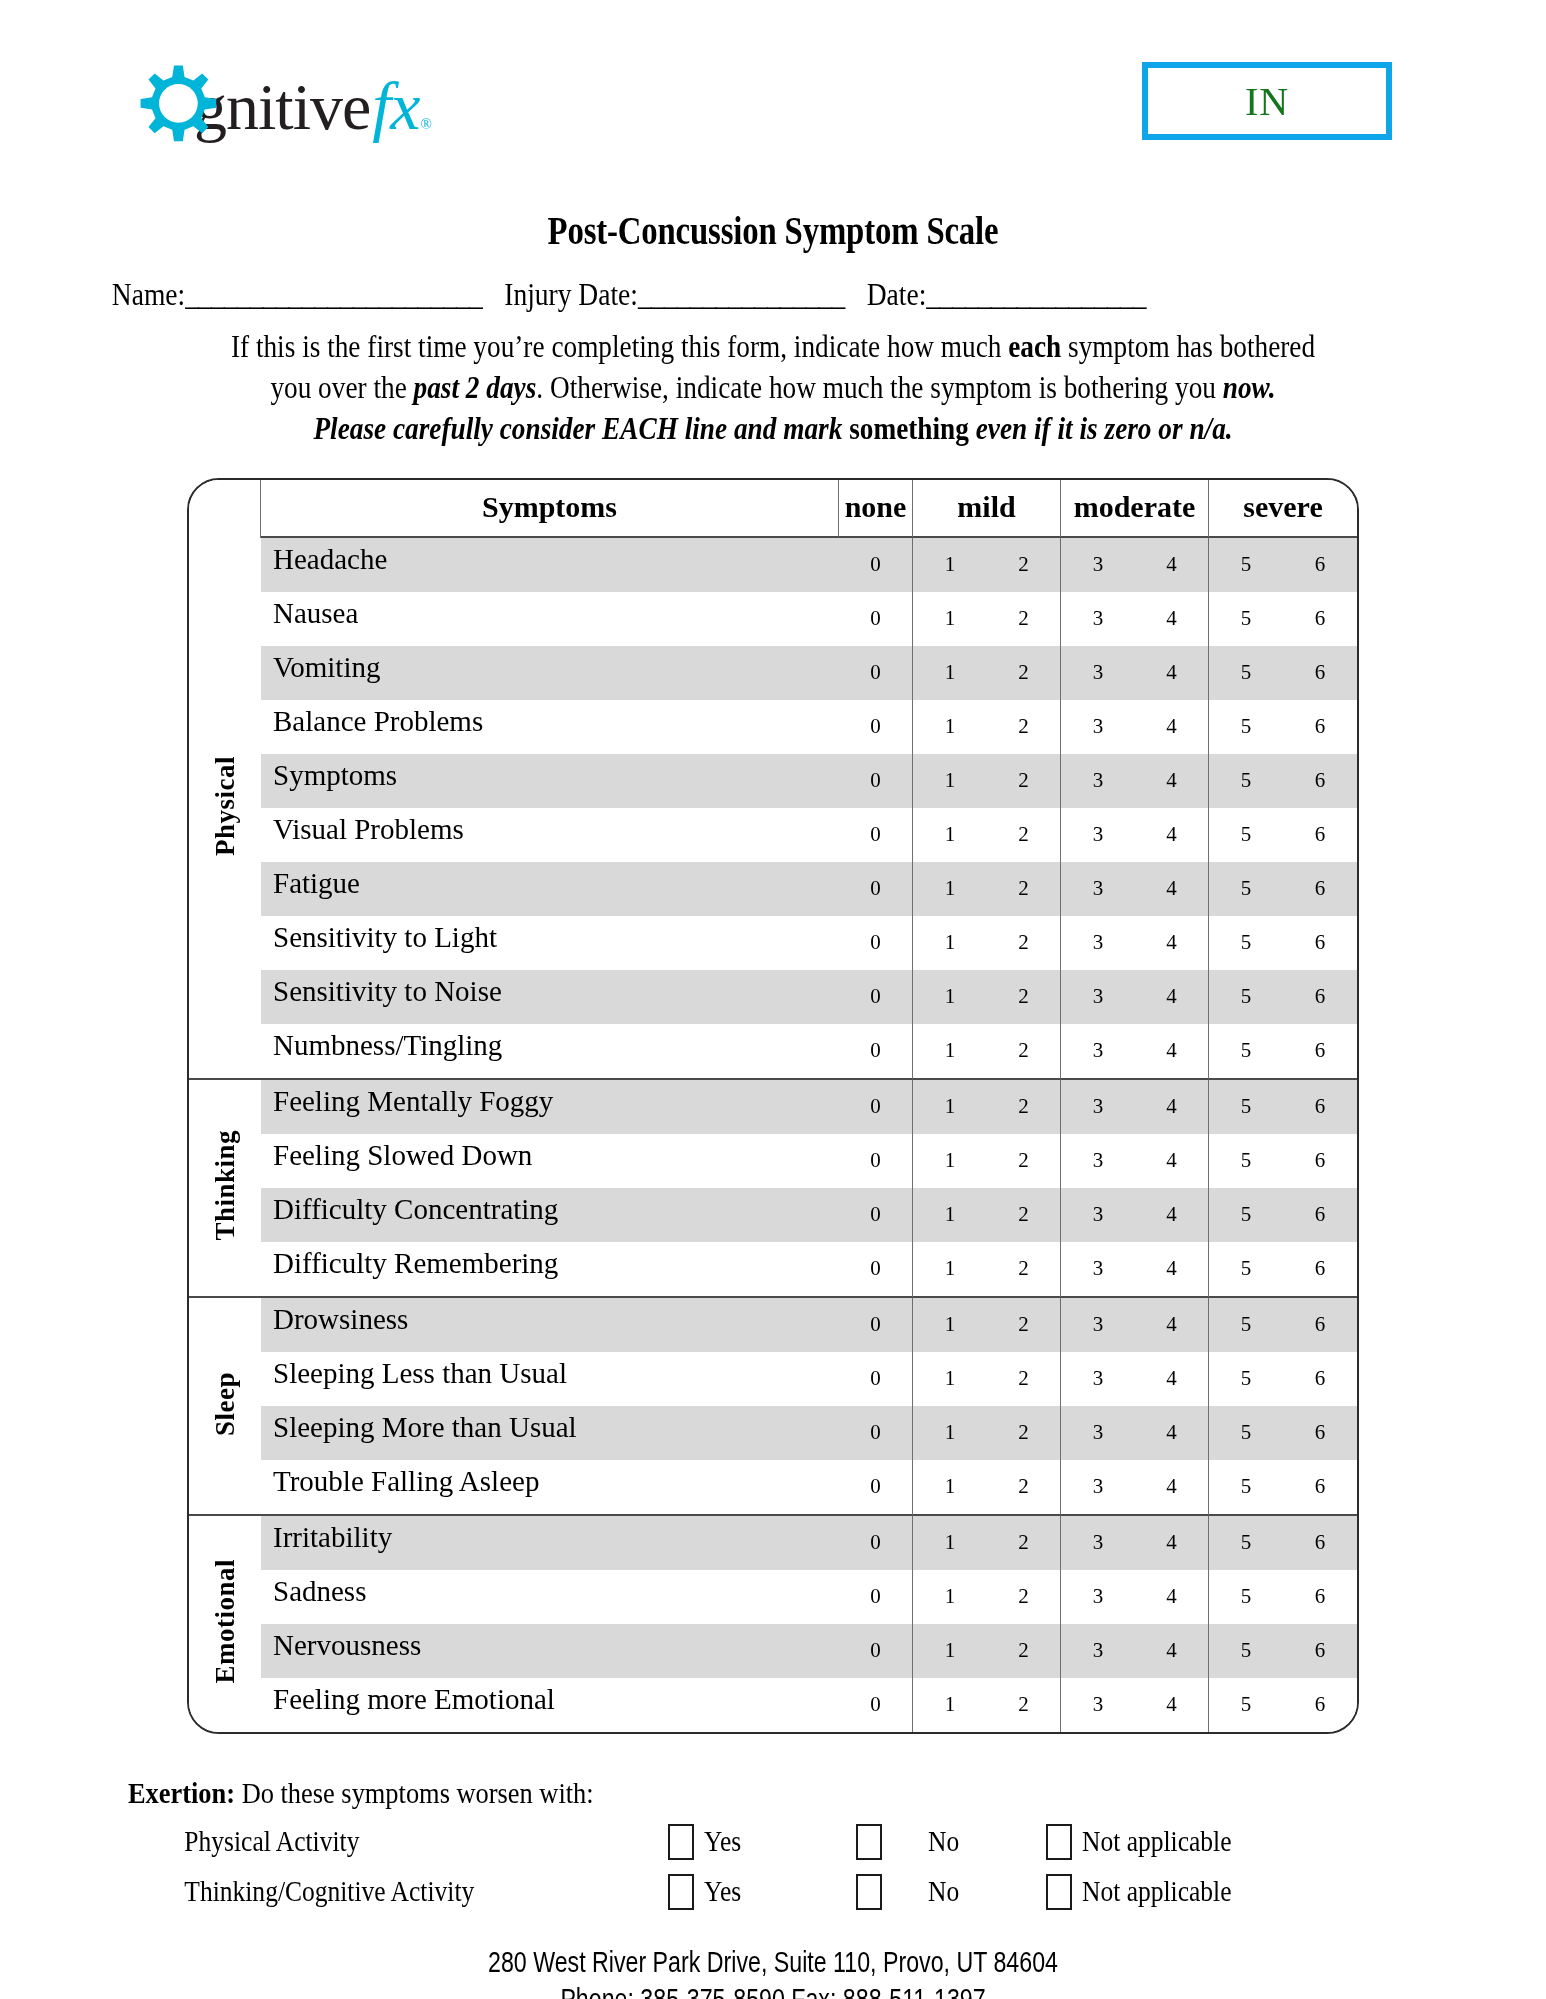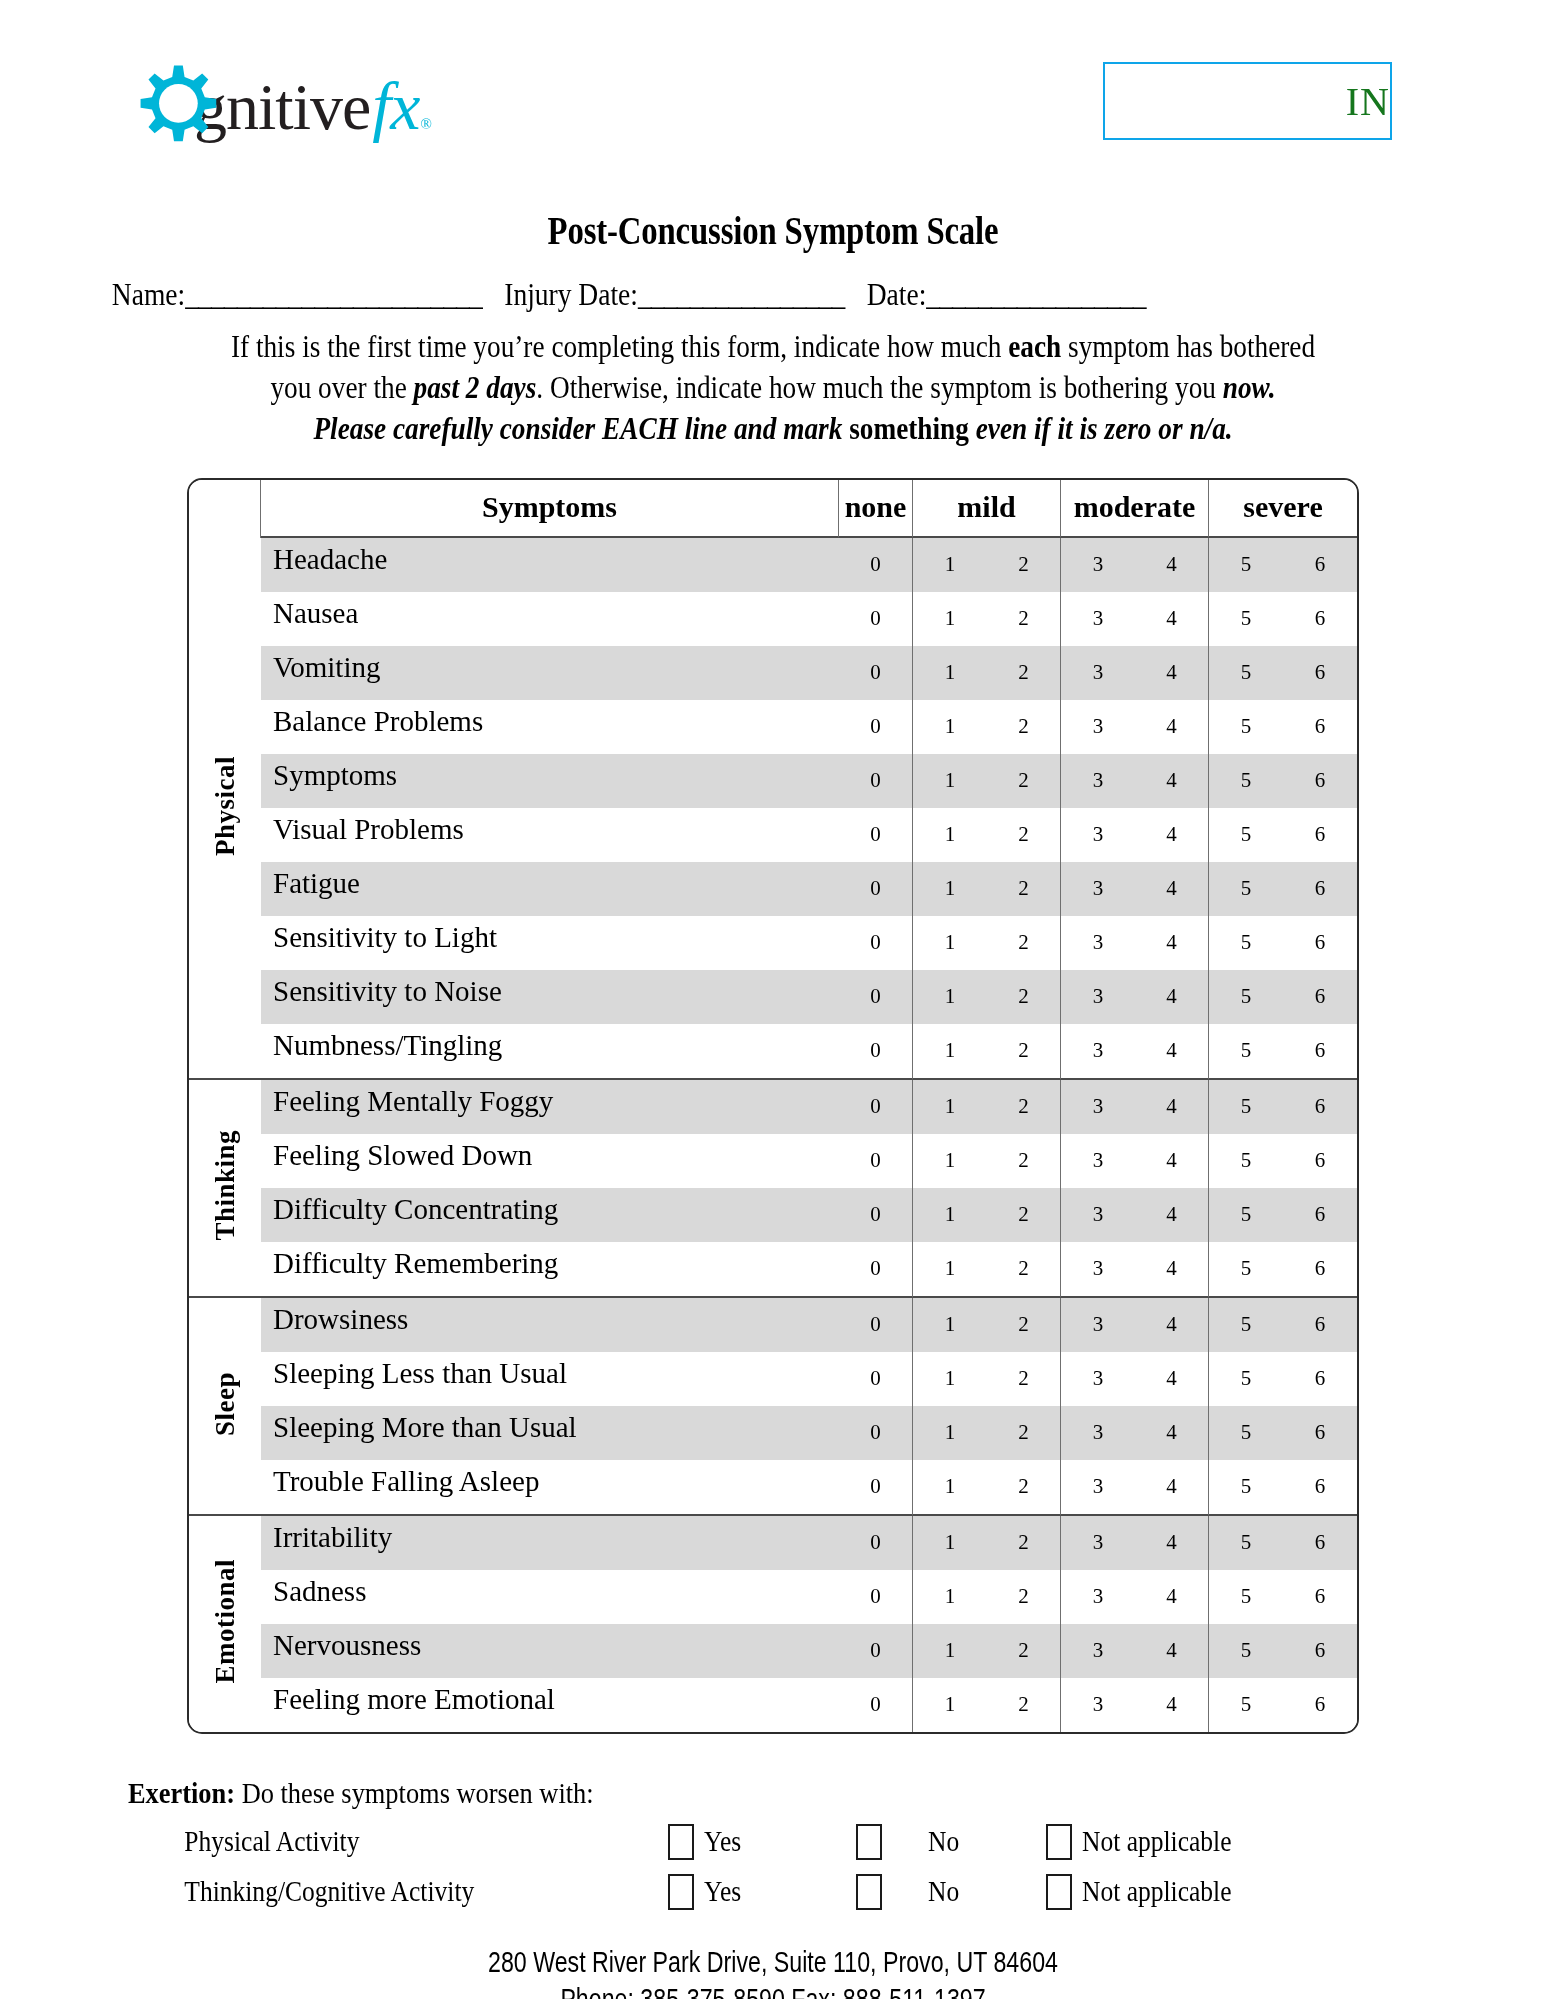--- a/index.html
+++ b/index.html
@@ -32,24 +32,24 @@
     font-style: italic;
     font-size: 68px;
     color: #00b5d8;
     margin-left: 2px;
     line-height: 1;
   }
   .logo-reg { font-size: 15px; color: #00b5d8; vertical-align: sub; margin-left: 1px; }
 
   .in-box {
     position: absolute; right: 154px; top: 62px;
-    width: 289px; height: 78px;
-    border: 2px solid #0ea5e9;
+    width: 250px; height: 78px;
+    border: 6px solid #0ea5e9;
     background: #fff;
-    display: flex; align-items: center; justify-content: flex-end;
+    display: flex; align-items: center; justify-content: center;
   }
   .in-text { font-family: "Liberation Serif", serif; font-size: 40px; color: #15761d; letter-spacing: 1px; }
 
   
   .title {
     text-align: center;
     font-family: "Liberation Serif", serif;
     font-weight: bold;
     font-size: 41px;
     letter-spacing: -0.2px;
@@ -81,21 +81,21 @@
   .instructions .bi { font-weight: bold; font-style: italic; }
 
   
   .table-wrap { margin: 28px auto 0; width: 1172px; }
 
   .main-table {
     width: 100%;
     border-collapse: separate;
     border-spacing: 0;
     border: 2px solid #2b2b2b;
-    border-radius: 15px;
+    border-radius: 32px;
     overflow: hidden;
     background: #fff;
   }
   .main-table td, .main-table th { border: 0; }
 
   .hdr-row th {
     font-weight: bold;
     font-size: 30px;
     text-align: center;
     padding: 10px 0 12px;

